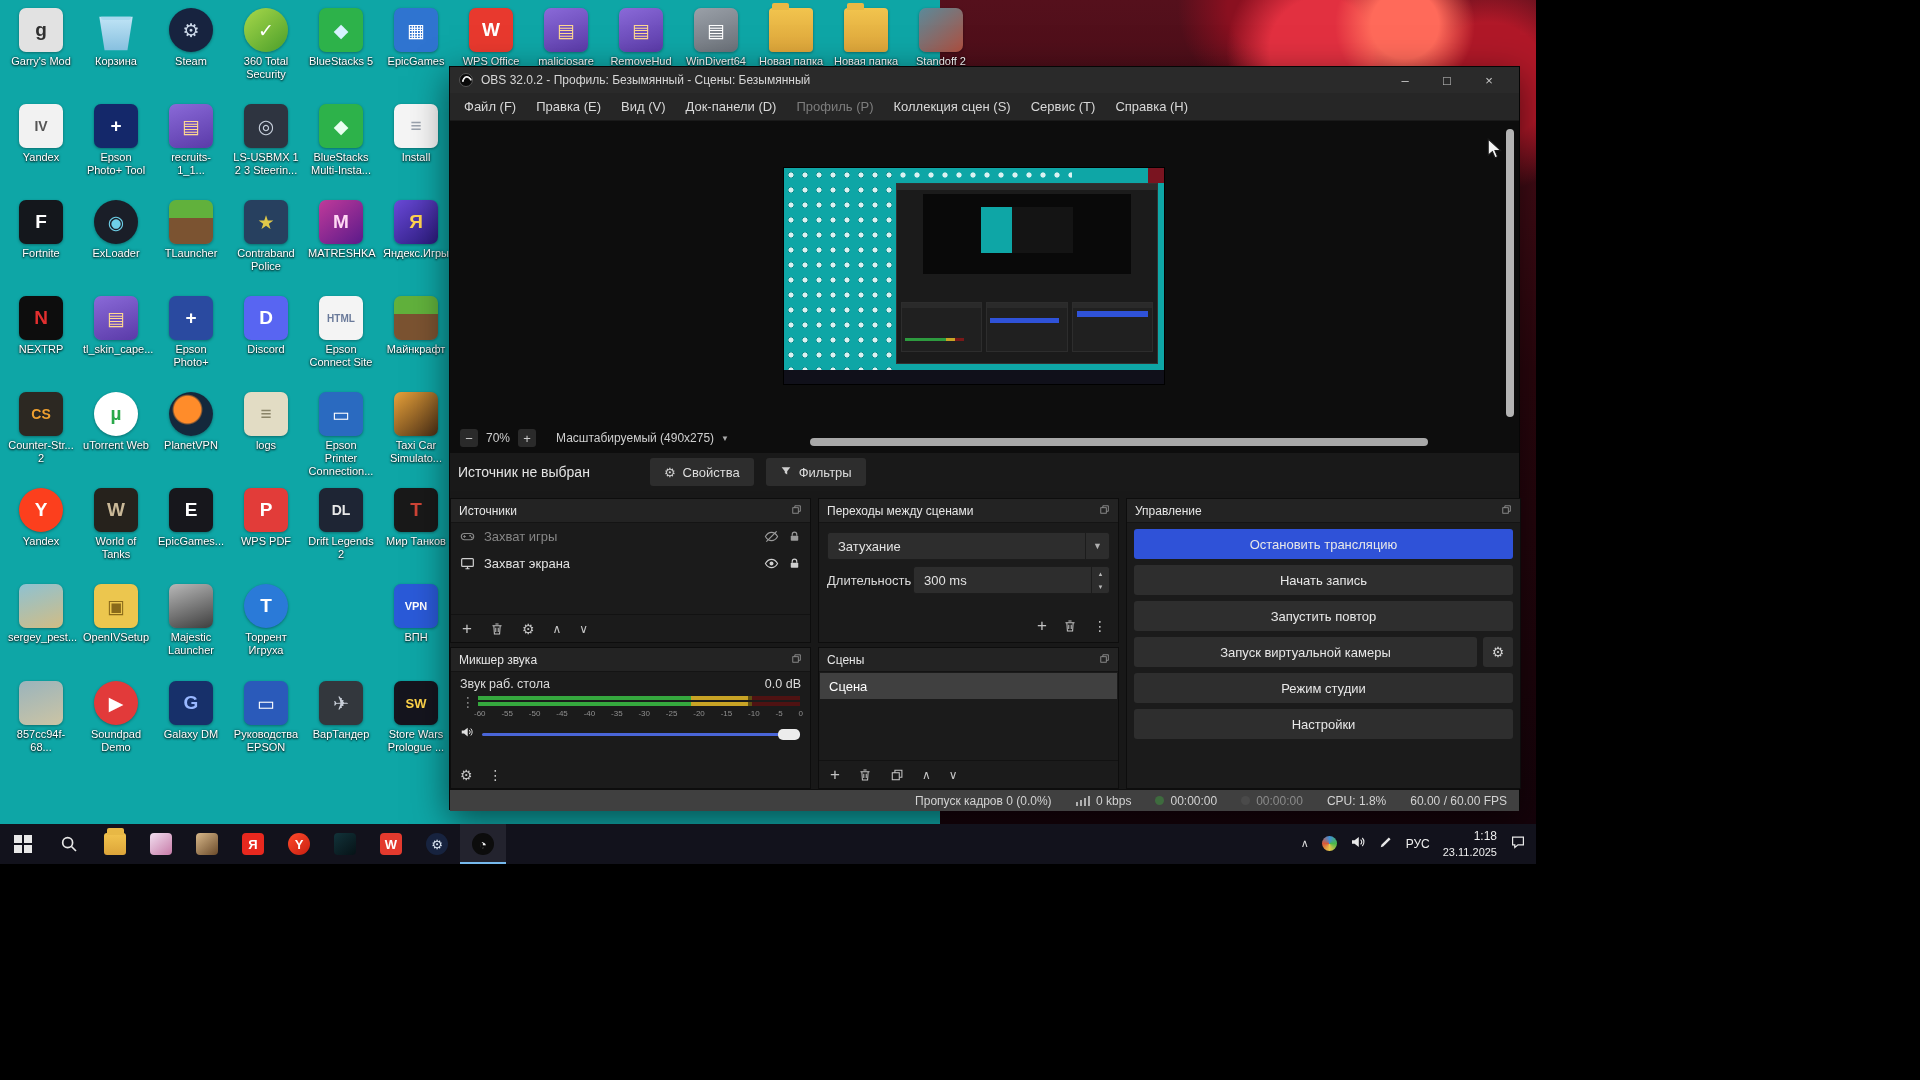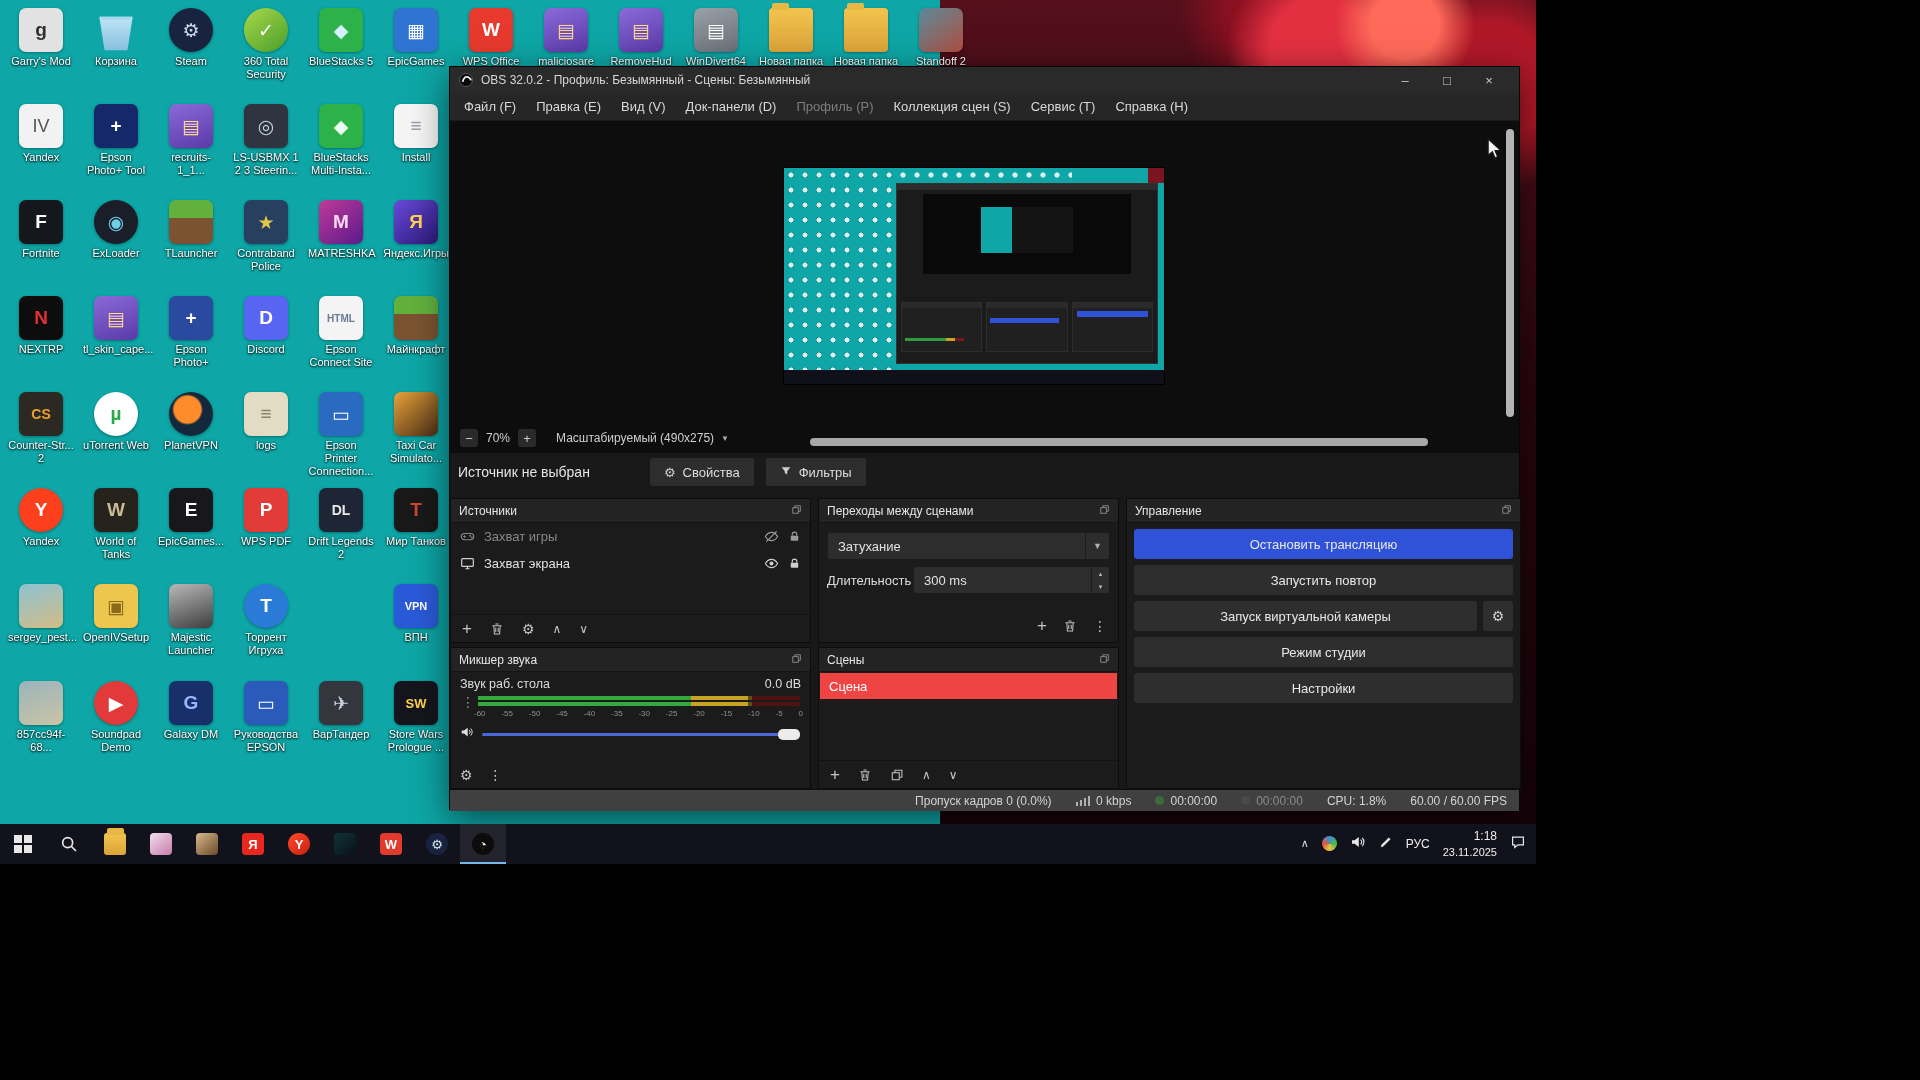--- a/index.html
+++ b/index.html
@@ -116,21 +116,21 @@
        border-radius:3px;display:flex;align-items:center;padding-left:10px;font-size:13px;color:#e2e2e2;}
   .tr-caret{margin-left:auto;height:100%;border-left:1px solid #1c1c1c;display:flex;align-items:center;
        padding:0 7px;font-size:9px;color:#b0b0b0;}
   .tr-dur-label{position:absolute;left:8px;top:74px;font-size:13px;color:#dcdcdc;}
   .tr-spin{position:absolute;left:94px;top:67px;right:8px;height:28px;background:#2d2d2d;border:1px solid #1c1c1c;
        border-radius:3px;display:flex;align-items:center;padding-left:10px;font-size:13px;color:#e2e2e2;}
   .tr-arrows{margin-left:auto;width:18px;height:100%;border-left:1px solid #1c1c1c;display:flex;flex-direction:column;}
   .tr-arrows span{flex:1;display:flex;align-items:center;justify-content:center;font-size:6px;color:#b8b8b8;}
   .tr-foot{position:absolute;right:11px;bottom:3px;height:26px;display:flex;align-items:center;gap:16px;color:#c4c4c4;}
   
-  .scene-item{height:26px;margin:1px;background:#ef4444;display:flex;align-items:center;padding:0 9px;
+  .scene-item{height:26px;margin:1px;background:#404040;display:flex;align-items:center;padding:0 9px;
        font-size:13px;color:#fff;}
   
   .ctl-wrap{position:absolute;left:7px;right:7px;top:30px;display:flex;flex-direction:column;gap:6px;}
   .ctl-row{display:flex;gap:6px;}
   .ctl-btn{flex:1;height:30px;background:#2e2e2e;border-radius:3px;display:flex;align-items:center;
        justify-content:center;font-size:13px;color:#e8e8e8;}
   .ctl-btn.accent{background:#2f52d8;}
   .ctl-gear{flex:none;width:30px;height:30px;background:#2e2e2e;border-radius:3px;display:flex;
        align-items:center;justify-content:center;color:#d0d0d0;font-size:14px;}
   
@@ -235,21 +235,21 @@
       <div class="dicon" style="left: 833px; top: 8px;">
         <div class="dicon-img folder"></div>
         <div class="dicon-label">Новая папка</div>
       </div>
       <div class="dicon" style="left: 908px; top: 8px;">
         <div class="dicon-img" style="background: linear-gradient(140deg, rgb(90, 138, 154), rgb(176, 80, 64));"></div>
         <div class="dicon-label">Standoff 2</div>
       </div>
       <div class="dicon" style="left: 8px; top: 104px;">
         <div class="dicon-img" style="background: rgb(242, 242, 242);">
-          <span style="color: rgb(85, 85, 85); font-size: 18px; font-weight: normal;">IV</span>
+          <span style="color: rgb(85, 85, 85); font-size: 14px; font-weight: bold;">IV</span>
         </div>
         <div class="dicon-label">Yandex</div>
       </div>
       <div class="dicon" style="left: 83px; top: 104px;">
         <div class="dicon-img" style="background: rgb(20, 40, 106);">
           <span style="color: rgb(255, 255, 255); font-size: 19px; font-weight: bold;">+</span>
         </div>
         <div class="dicon-label">Epson Photo+ Tool</div>
       </div>
       <div class="dicon" style="left: 158px; top: 104px;">
@@ -727,20 +727,23 @@
         <span class="popout"><svg viewBox="0 0 16 16" width="11" height="11">
               <rect x="2.6" y="5.4" width="8" height="8" fill="none" stroke="#9a9a9a" stroke-width="1.2"></rect>
               <path d="M5.6 5.4V2.6h8v8h-2.8" fill="none" stroke="#9a9a9a" stroke-width="1.2"></path>
             </svg></span>
       </div>
       <div class="ctl-wrap" id="ctl-wrap">
           <div class="ctl-row">
             <div class="ctl-btn accent">Остановить трансляцию</div>
           </div>
           <div class="ctl-row">
+            <div class="ctl-btn">Начать запись</div>
+          </div>
+          <div class="ctl-row">
             <div class="ctl-btn">Запустить повтор</div>
           </div>
           <div class="ctl-row">
             <div class="ctl-btn">Запуск виртуальной камеры</div>
             <div class="ctl-gear">⚙</div>
           </div>
           <div class="ctl-row">
             <div class="ctl-btn">Режим студии</div>
           </div>
           <div class="ctl-row">

